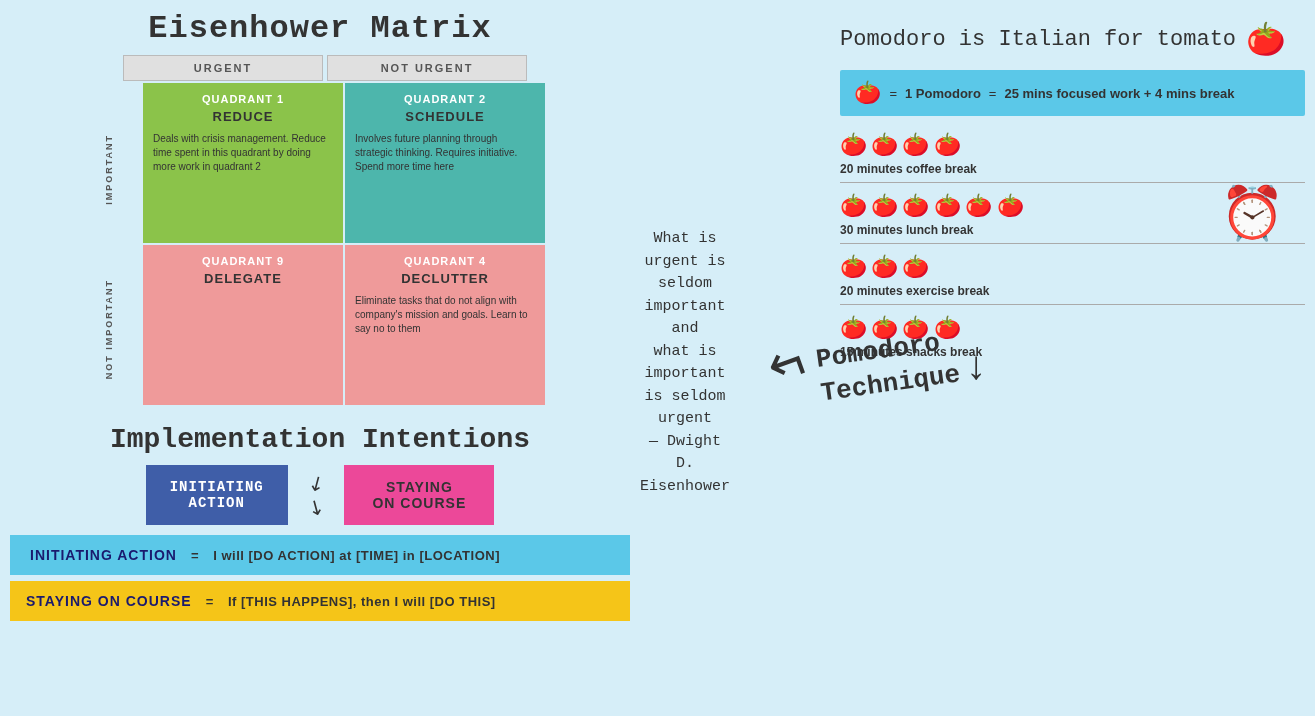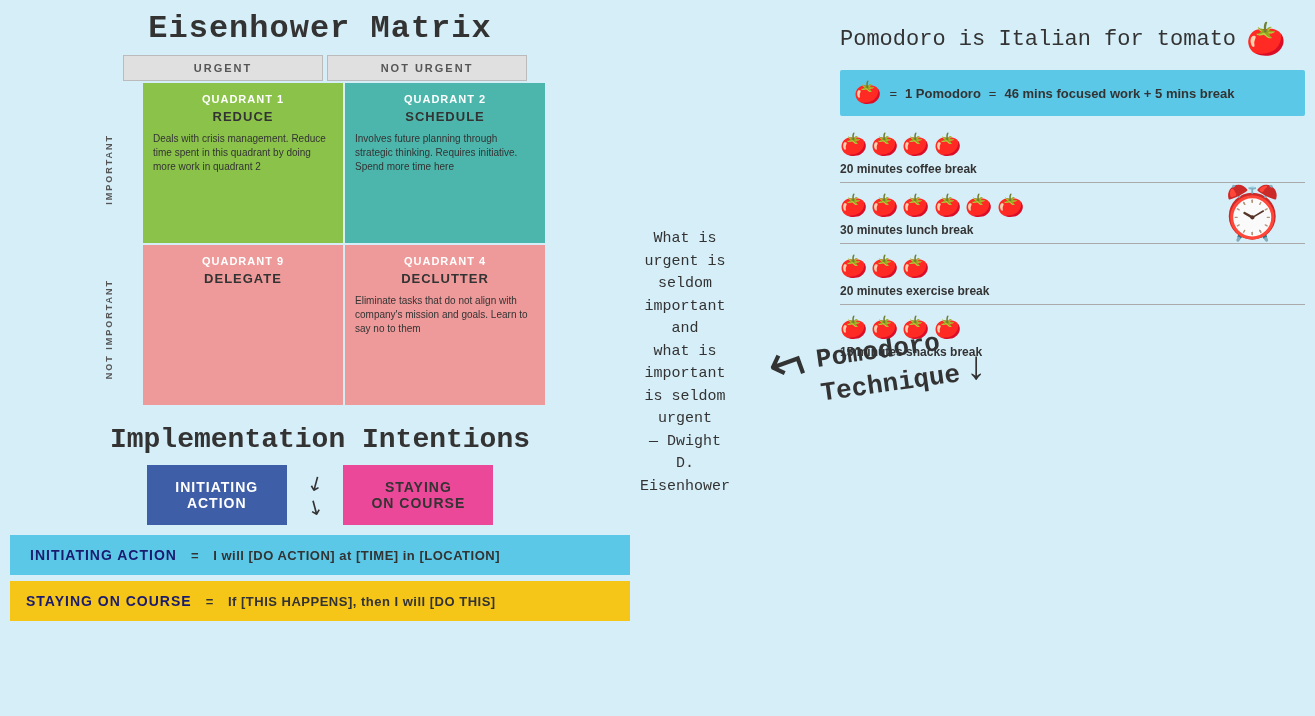--- a/index.html
+++ b/index.html
@@ -162,20 +162,21 @@
 
     .impl-btn-blue {
       background: #3f5ea8;
       color: white;
       font-weight: bold;
       font-size: 14px;
       letter-spacing: 1px;
       padding: 14px 24px;
       text-align: center;
       min-width: 140px;
+      font-family: Liberation Mono, monospace;
     }
 
     .impl-btn-yellow {
       background: #ec4899;
       color: #333;
       font-weight: bold;
       font-size: 14px;
       letter-spacing: 1px;
       padding: 14px 28px;
       text-align: center;
@@ -408,21 +409,21 @@
     <div class="pomodoro-title-row">
       <span class="pomodoro-title">Pomodoro is Italian for tomato</span>
       <span class="tomato-large">🍅</span>
     </div>
 
     <div class="pomodoro-def-box">
       <span class="tomato">🍅</span>
       <span class="pomodoro-def-text">=</span>
       <span class="pomodoro-def-text pomodoro-def-bold">1 Pomodoro</span>
       <span class="pomodoro-def-text">=</span>
-      <span class="pomodoro-def-text pomodoro-def-bold">46 mins focused work + 5 mins break</span>
+      <span class="pomodoro-def-text pomodoro-def-bold">25 mins focused work + 4 mins break</span>
     </div>
 
     <div class="right-bottom-relative">
 
       <div class="break-section">
         <div class="tomato-row">
           <span class="tomato">🍅</span>
           <span class="tomato">🍅</span>
           <span class="tomato">🍅</span>
           <span class="tomato">🍅</span>

